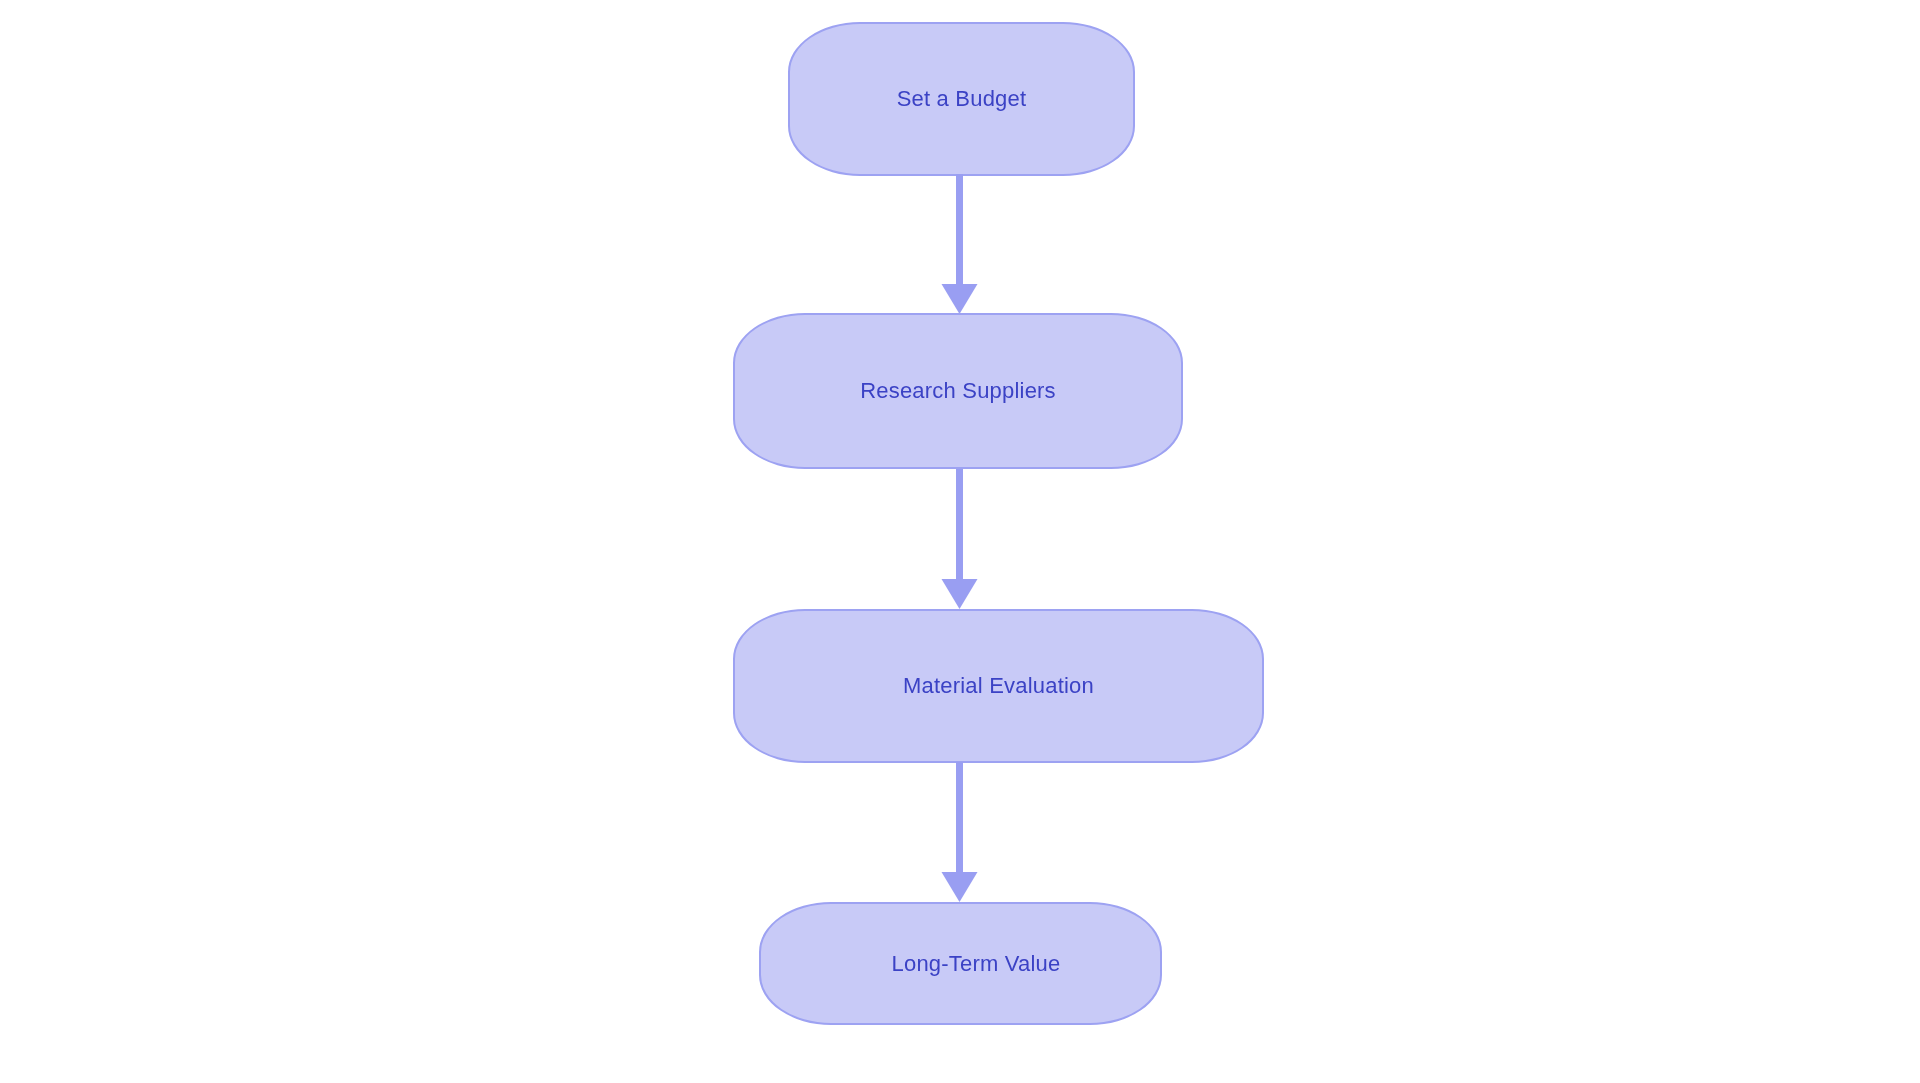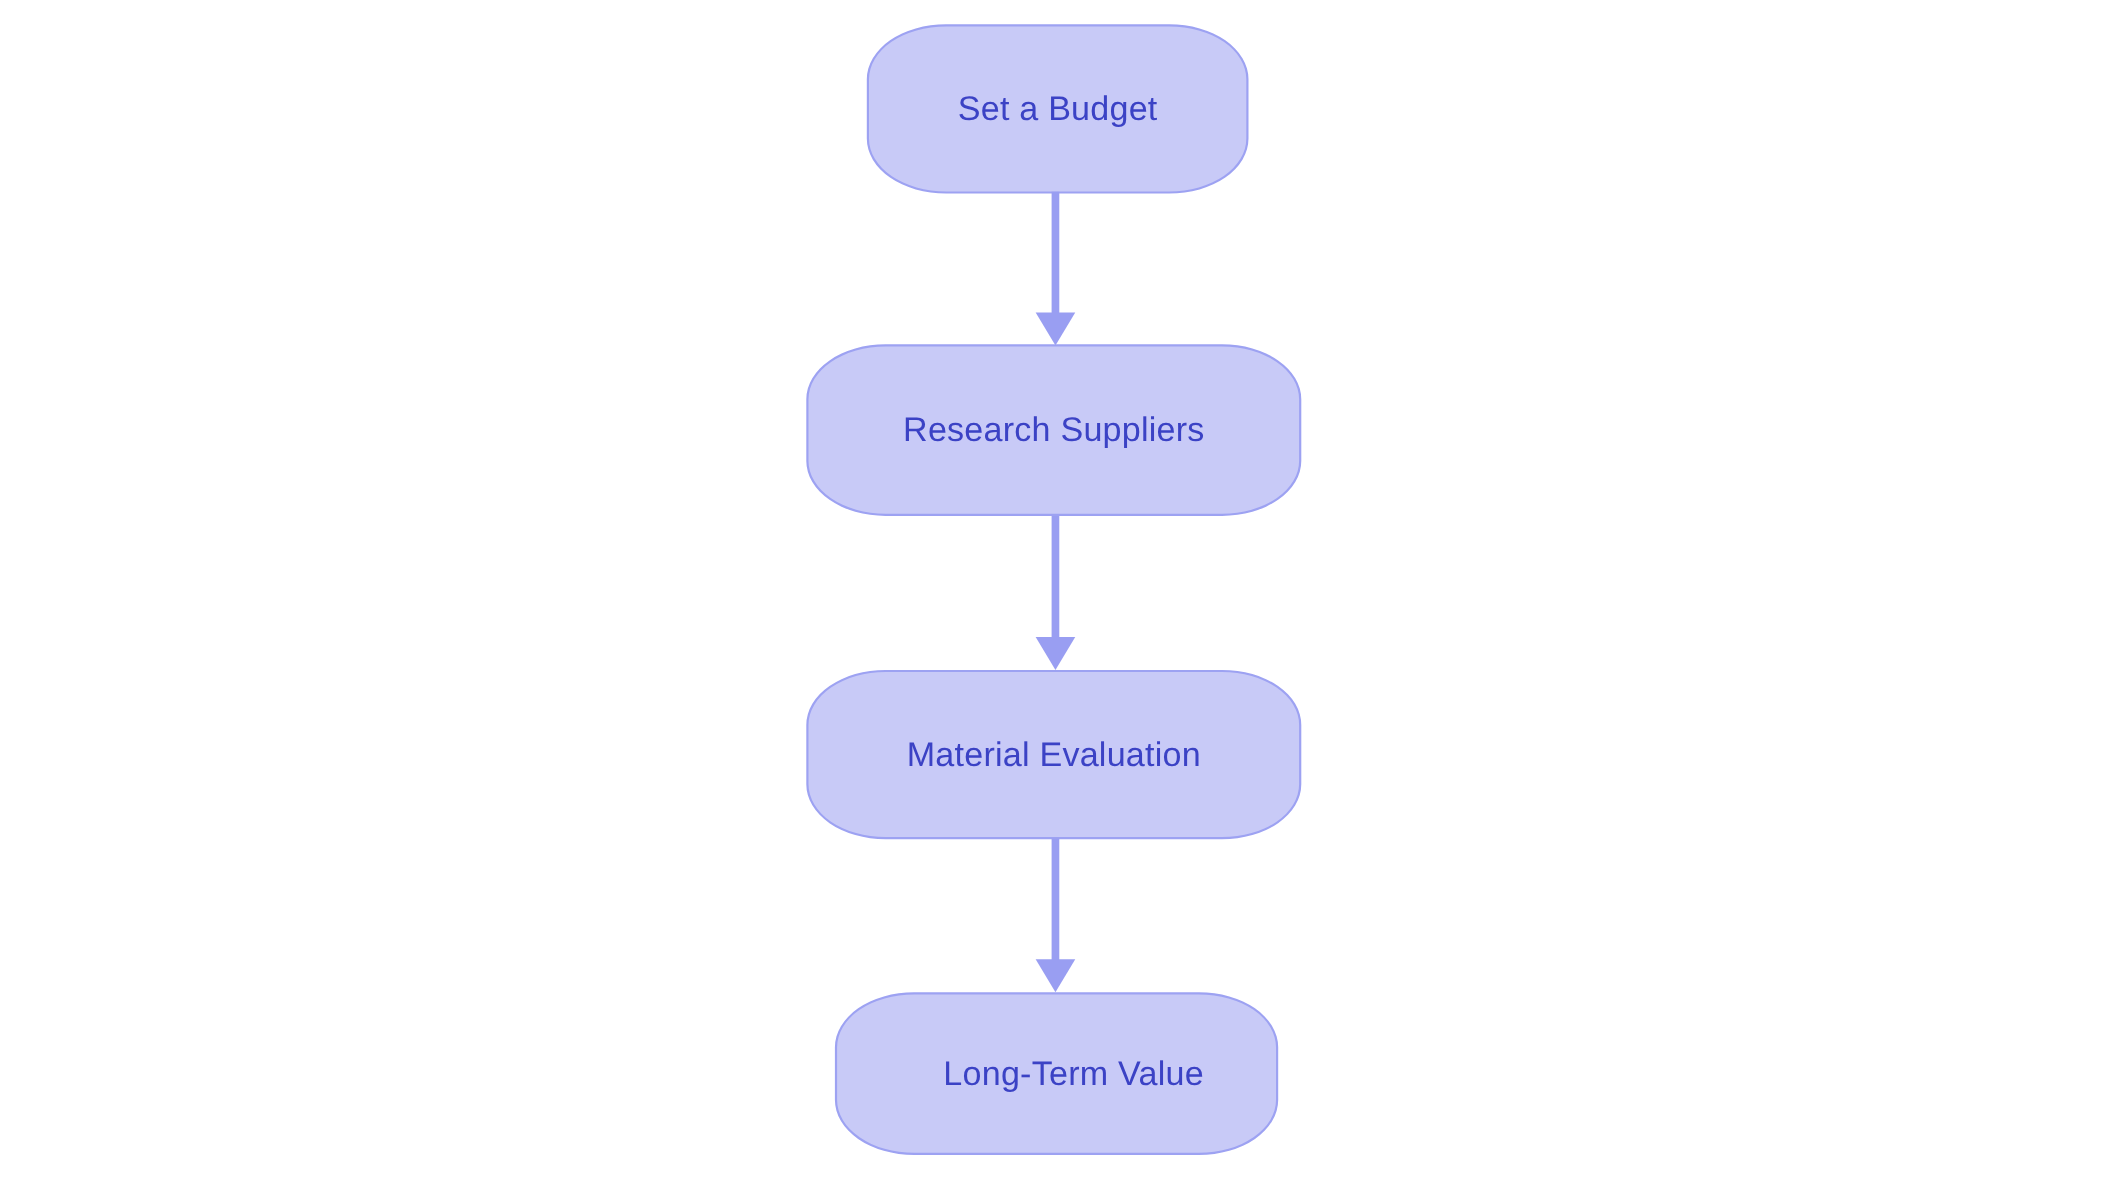--- a/index.html
+++ b/index.html
@@ -18,29 +18,29 @@
   .node {
     position: absolute;
     display: flex;
     align-items: center;
     justify-content: center;
     box-sizing: border-box;
     background: var(--node-fill, #c8caf7);
     border: 2px solid var(--node-border, #9da2f2);
     border-radius: 72px / 50px;
     color: var(--node-text, #3b42c5);
-    font-size: 31px;
+    font-size: 22px;
     font-weight: 400;
     letter-spacing: 0.2px;
     text-align: center;
   }
   .node-1 { left: 788px; top: 22px;  width: 347px; height: 154px; }
   .node-2 { left: 733px; top: 313px; width: 450px; height: 156px; text-align: center; }
-  .node-3 { left: 733px; top: 609px; width: 450px; height: 154px; }
-  .node-4 { left: 759px; top: 902px; width: 403px; height: 148px; padding-left: 31px; }
+  .node-3 { left: 733px; top: 609px; width: 531px; height: 154px; }
+  .node-4 { left: 759px; top: 902px; width: 403px; height: 123px; padding-left: 31px; }
 
   .arrow {
     position: absolute;
     left: 929px;
     width: 61px;
     height: 140px;
   }
   .arrow-1 { top: 174px; }
   .arrow-2 { top: 469px; }
   .arrow-3 { top: 762px; }

